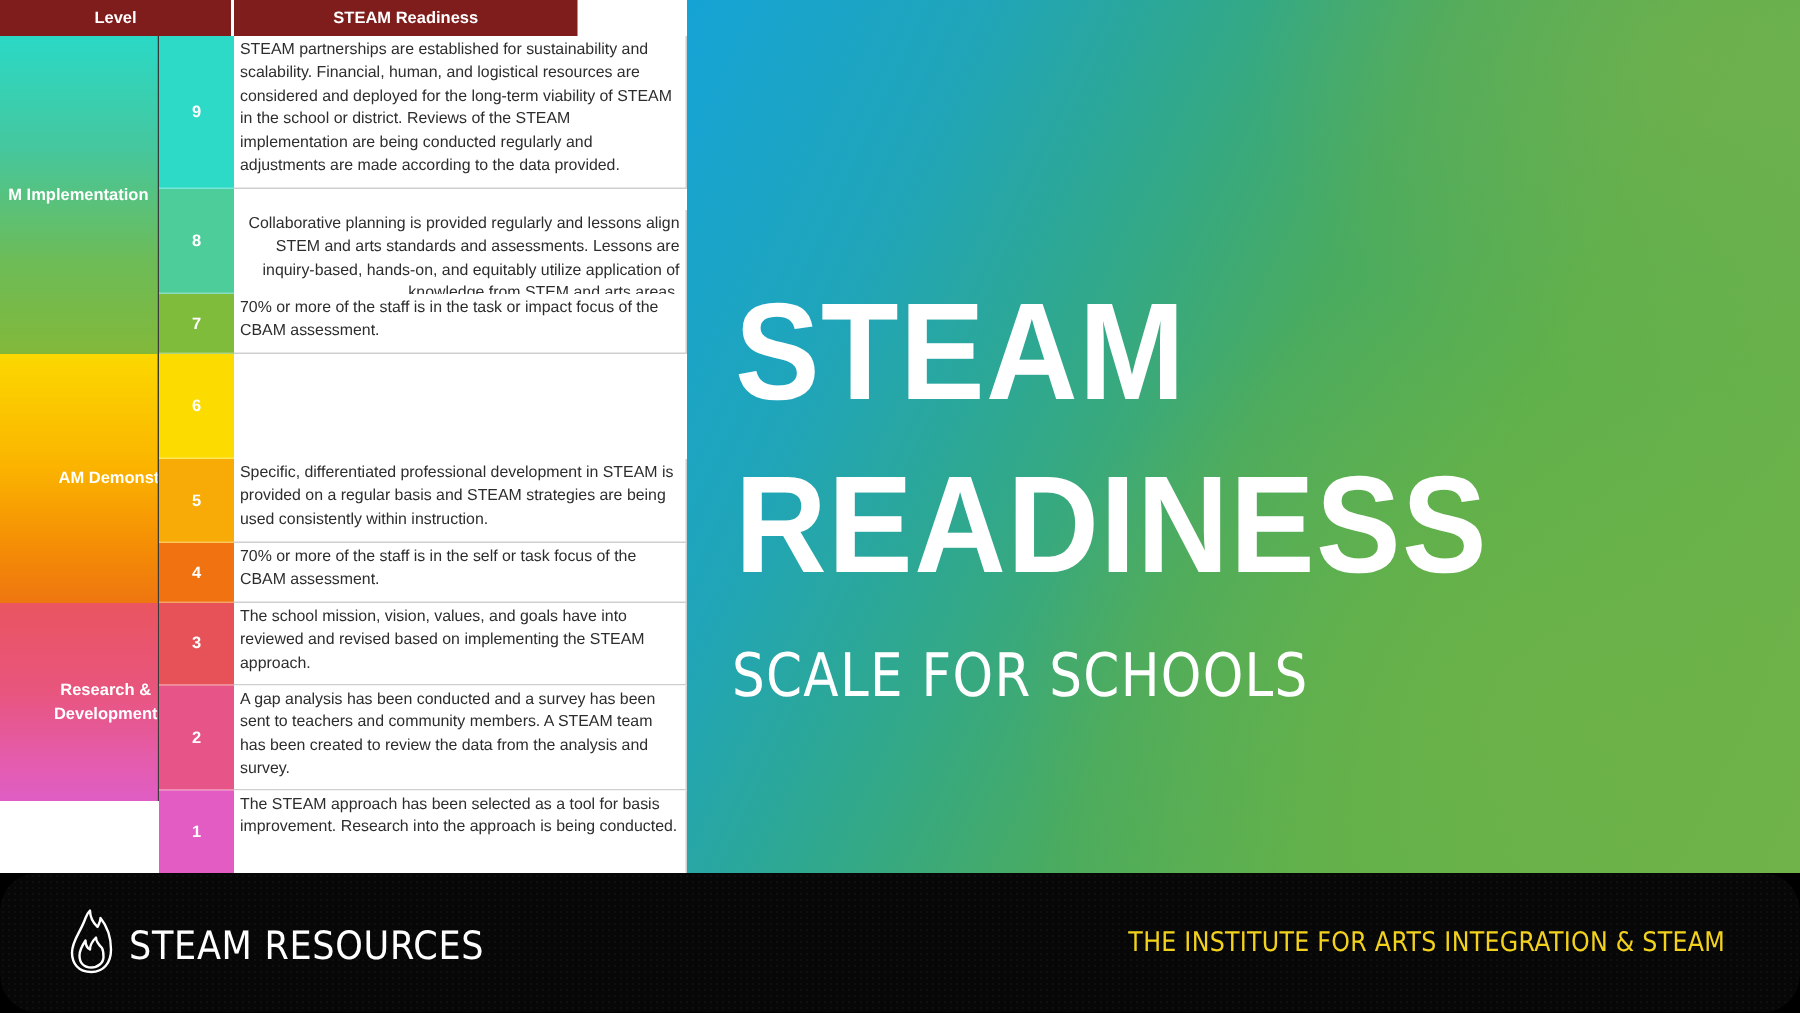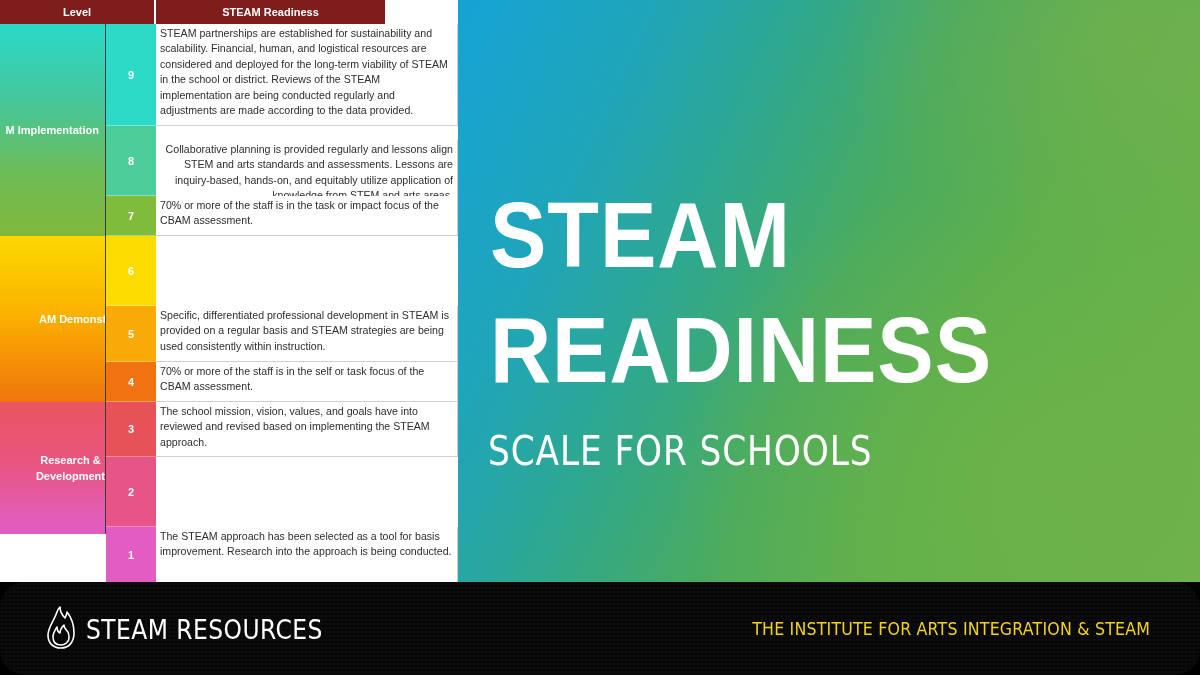--- a/index.html
+++ b/index.html
@@ -125,20 +125,21 @@
   <div class="num" style="top:306px;height:56px;background:#f8aa06;">5</div>
   <div class="desc" style="top:306px;height:56px;">Specific, differentiated professional development in STEAM is provided on a regular basis and STEAM strategies are being used consistently within instruction.</div>
 
   <div class="num" style="top:362px;height:40px;background:#f07210;">4</div>
   <div class="desc" style="top:362px;height:40px;">70% or more of the staff is in the self or task focus of the CBAM assessment.</div>
 
   <div class="num" style="top:402px;height:55px;background:#e65258;">3</div>
   <div class="desc" style="top:402px;height:55px;">The school mission, vision, values, and goals have into reviewed and revised based on implementing the STEAM approach.</div>
 
   <div class="num" style="top:457px;height:70px;background:#e65488;">2</div>
+  <div class="desc" style="top:457px;height:70px;">A gap analysis has been conducted and a survey has been sent to teachers and community members. A STEAM team has been created to review the data from the analysis and survey.</div>
 
   <div class="num" style="top:527px;height:55px;background:#e25cc4;border-bottom:none;">1</div>
   <div class="desc" style="top:527px;height:55px;border-bottom:none;">The STEAM approach has been selected as a tool for basis improvement. Research into the approach is being conducted.</div>
 </div>
 
 <div class="title title-1">STEAM</div>
 <div class="title title-2">READINESS</div>
 <div class="subtitle">SCALE FOR SCHOOLS</div>
 
 <div class="footer">

